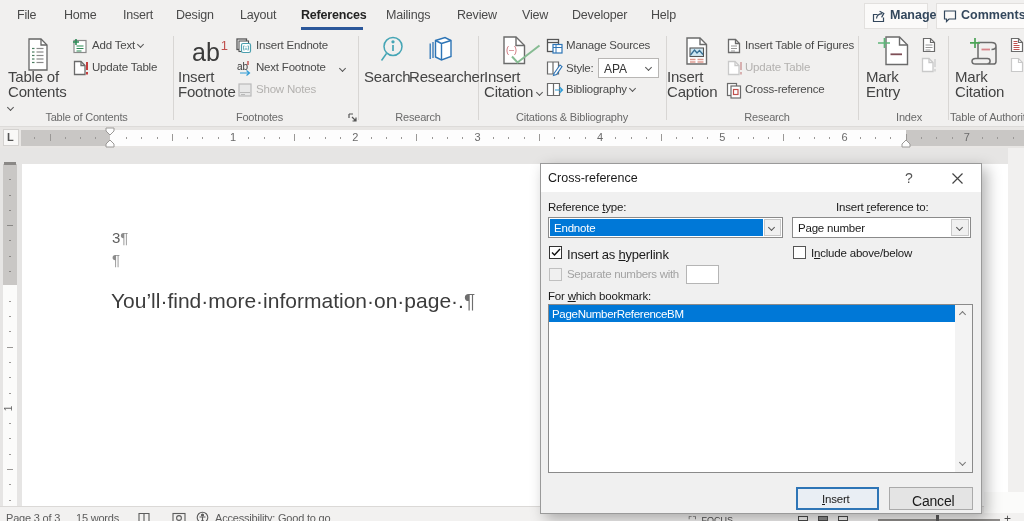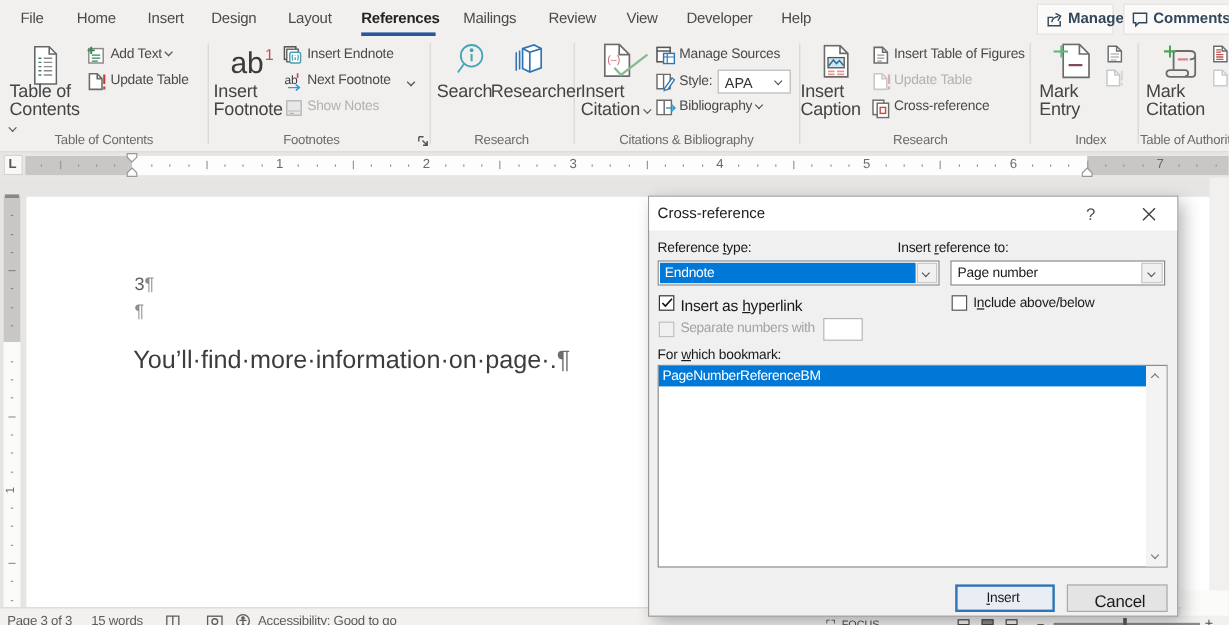--- a/index.html
+++ b/index.html
@@ -377,21 +377,21 @@
 
 <div class="abs" style="left:540px;top:163px;width:442px;height:351px;background:#f0f0f0;border:1px solid #9a9a9a;box-shadow:5px 5px 14px rgba(0,0,0,0.3);"></div>
 <div class="abs" style="left:541px;top:164px;width:440px;height:28px;background:#fff;"></div>
 <div class="abs" style="left:548px;top:171px;font-size:12.5px;color:#1a1a1a;">Cross-reference</div>
 <div class="abs" style="left:905px;top:170px;font-size:14px;color:#555;">?</div>
 <svg class="abs" style="left:951px;top:172px;" width="13" height="13" viewBox="0 0 13 13" stroke="#444" stroke-width="1.2">
   <path d="M1.5 1.5 L11.5 11.5 M11.5 1.5 L1.5 11.5"></path>
 </svg>
 
 <div class="abs" style="left:548px;top:201px;font-size:11.5px;letter-spacing:-0.2px;color:#1a1a1a;">Reference <span style="text-decoration:underline;">t</span>ype:</div>
-<div class="abs" style="left:748px;top:201px;font-size:11.5px;letter-spacing:-0.2px;color:#1a1a1a;">Insert <span style="text-decoration:underline;">r</span>eference to:</div>
+<div class="abs" style="left:836px;top:201px;font-size:11.5px;letter-spacing:-0.2px;color:#1a1a1a;">Insert <span style="text-decoration:underline;">r</span>eference to:</div>
 
 <div class="abs" style="left:548px;top:217px;width:235px;height:21px;background:#fff;border:1px solid #8a8a8a;"></div>
 <div class="abs" style="left:550px;top:219px;width:213px;height:17px;background:#0078d7;"></div>
 <div class="abs" style="left:554px;top:222px;font-size:11.5px;letter-spacing:-0.2px;color:#fff;">Endnote</div>
 <div class="abs" style="left:764px;top:219px;width:17px;height:17px;background:#f0f0f0;border:1px solid #c8c8c8;"></div>
 <span class="chev abs" style="left:769px;top:225px;"></span>
 
 <div class="abs" style="left:792px;top:217px;width:179px;height:21px;background:#fff;border:1px solid #8a8a8a;"></div>
 <div class="abs" style="left:798px;top:222px;font-size:11.5px;letter-spacing:-0.2px;color:#1a1a1a;">Page number</div>
 <div class="abs" style="left:951px;top:219px;width:18px;height:17px;background:#f0f0f0;border:1px solid #c8c8c8;"></div>

